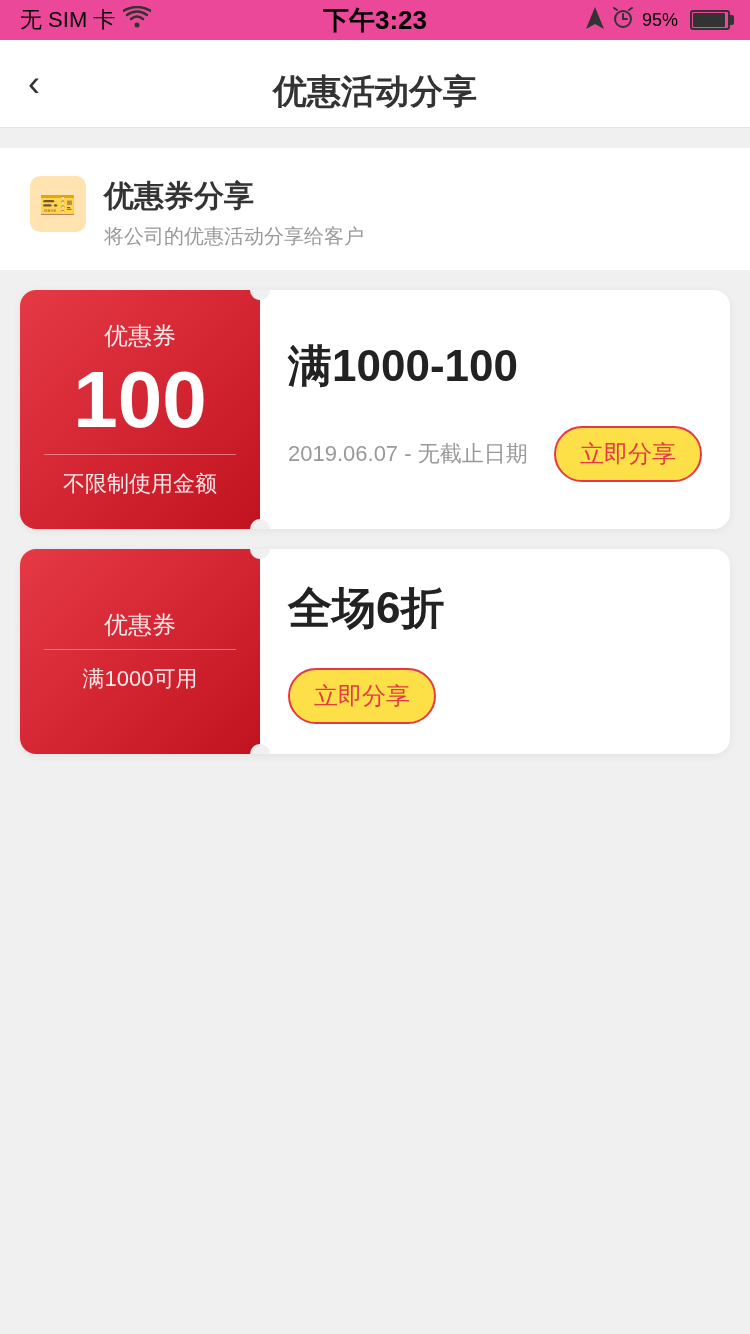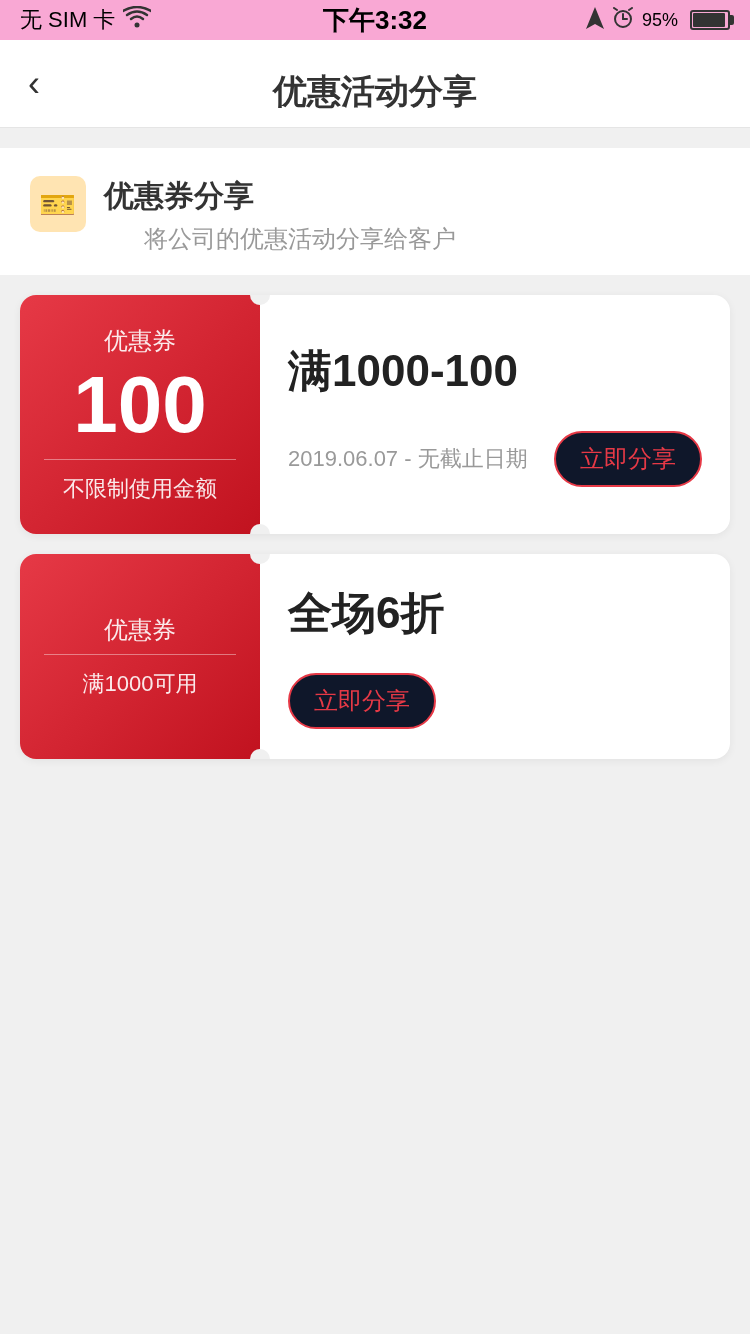--- a/index.html
+++ b/index.html
@@ -8,21 +8,21 @@
       width: 750px;
       min-height: 1334px;
       background: #f0f0f0;
       font-family: -apple-system, "PingFang SC", "Helvetica Neue", Arial, sans-serif;
     }
 
     
     .status-bar {
       width: 100%;
       height: 40px;
-      background: #f9a8d4;
+      background: #ec4899;
       display: flex;
       align-items: center;
       justify-content: space-between;
       padding: 0 20px;
       font-size: 24px;
       font-weight: 500;
     }
     .status-left {
       display: flex;
       align-items: center;
@@ -117,23 +117,22 @@
       font-size: 30px;
       flex-shrink: 0;
     }
     .section-text h2 {
       font-size: 30px;
       font-weight: 600;
       color: #333;
       margin-bottom: 6px;
     }
     .section-text p {
-      font-size: 24px;
+      font-size: 20px;
       color: #999;
-      margin-left: 40px;
     }
 
     
     .coupon-list {
       padding: 20px 20px;
       display: flex;
       flex-direction: column;
       gap: 20px;
     }
 
@@ -217,21 +216,21 @@
       align-items: center;
       justify-content: space-between;
     }
     .coupon-date {
       font-size: 22px;
       color: #999;
     }
     .share-btn {
       border: 2px solid #e63946;
       color: #e63946;
-      background: #0f172a;
+      background: #fde047;
       border-radius: 30px;
       padding: 10px 24px;
       font-size: 24px;
       cursor: pointer;
       white-space: nowrap;
     }
 
     
     .coupon-separator {
       width: 0;
@@ -275,21 +274,21 @@
     <span>
       <svg width="28" height="22" viewBox="0 0 28 22">
         <path d="M14 18 Q14 18 14 18" fill="#333"></path>
         <path d="M8 13 Q14 8 20 13" fill="none" stroke="#333" stroke-width="2.5" stroke-linecap="round"></path>
         <path d="M4 9 Q14 2 24 9" fill="none" stroke="#333" stroke-width="2.5" stroke-linecap="round"></path>
         <path d="M0 5 Q14 -3 28 5" fill="none" stroke="#333" stroke-width="2.5" stroke-linecap="round"></path>
         <circle cx="14" cy="19" r="2.5" fill="#333"></circle>
       </svg>
     </span>
   </div>
-  <div class="status-center">下午3:32</div>
+  <div class="status-center">下午3:23</div>
   <div class="status-right">
     <span>
       <svg width="18" height="22" viewBox="0 0 18 22">
         <path d="M9 0 L18 22 L9 17 L0 22 Z" fill="#333"></path>
       </svg>
     </span>
     <span>
       <svg width="22" height="22" viewBox="0 0 22 22">
         <circle cx="11" cy="12" r="8" fill="none" stroke="#333" stroke-width="2"></circle>
         <line x1="11" y1="12" x2="11" y2="7" stroke="#333" stroke-width="2" stroke-linecap="round"></line>

